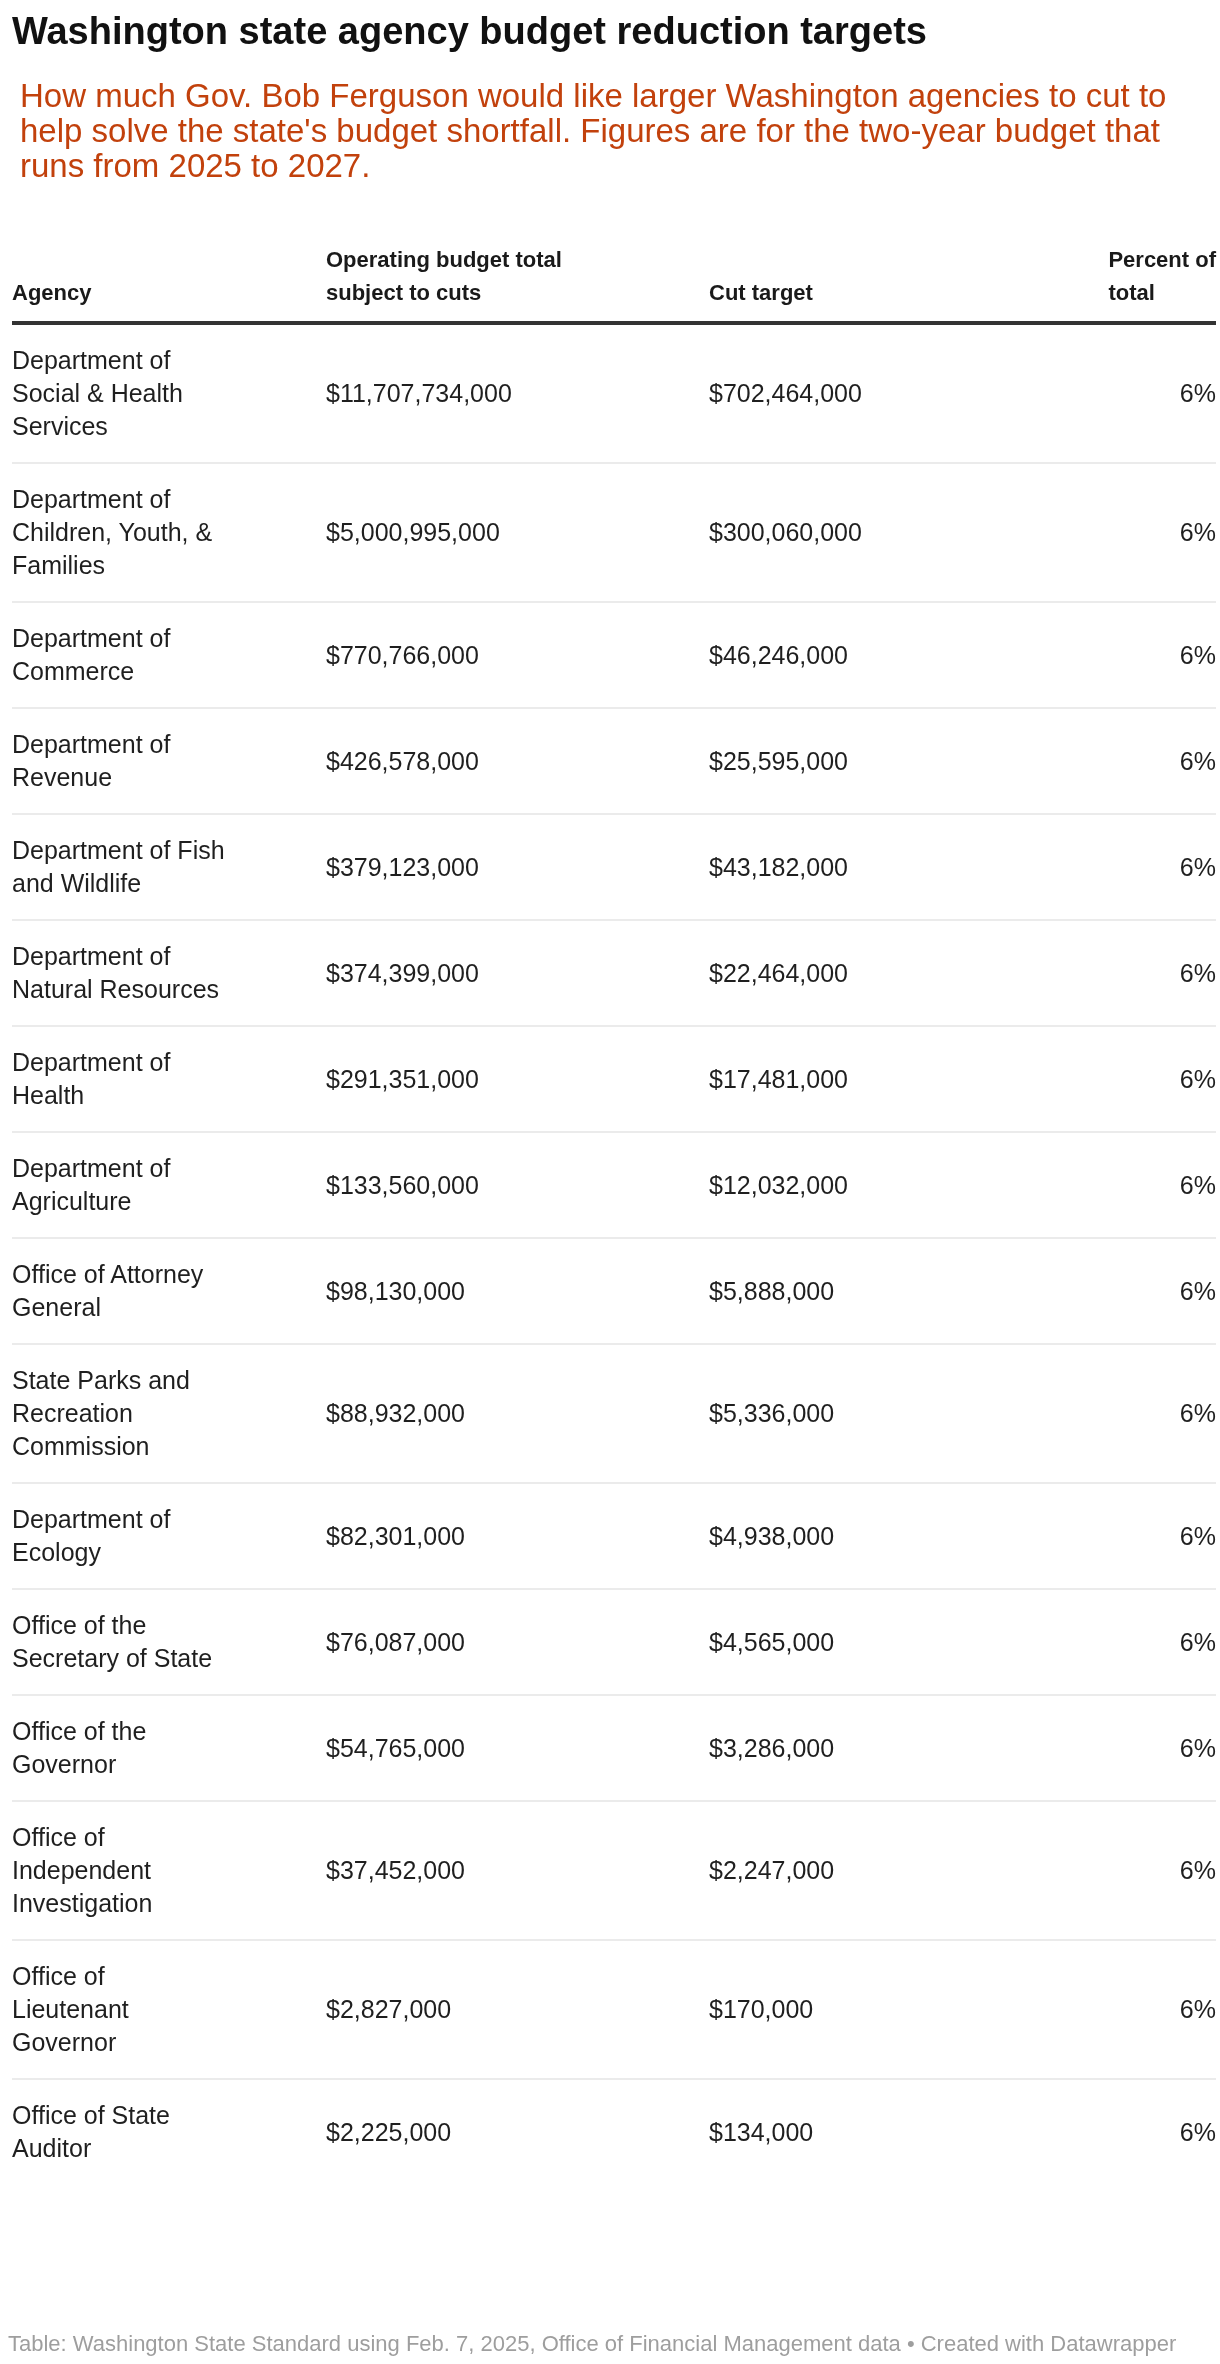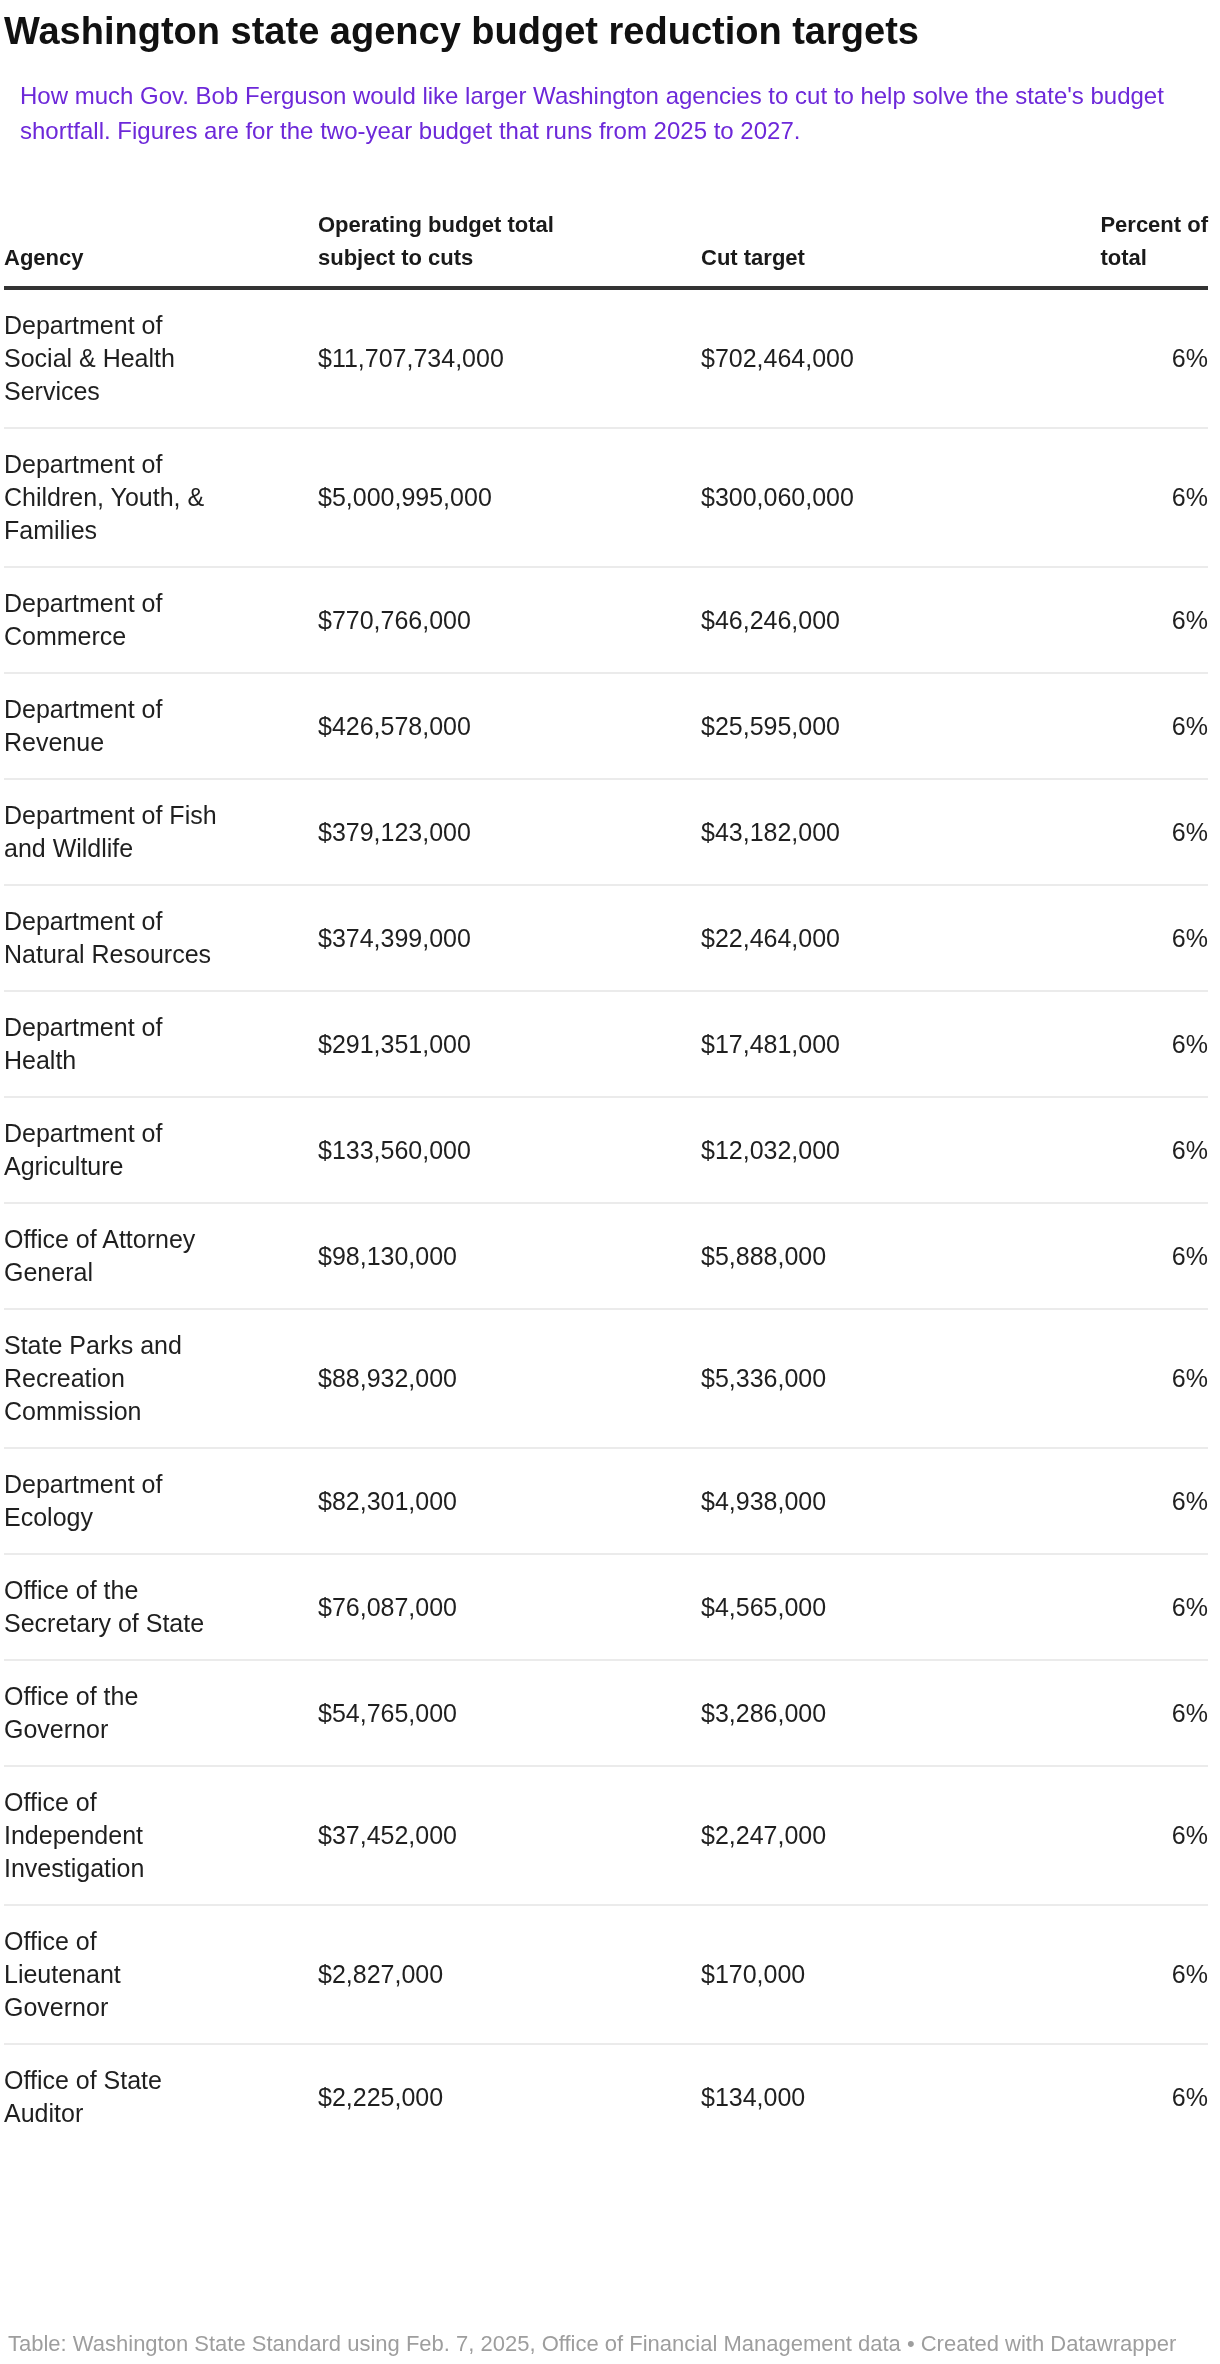--- a/index.html
+++ b/index.html
@@ -9,35 +9,35 @@
   }
   body {
     width: 1220px;
     height: 2364px;
     position: relative;
     font-family: "Liberation Sans", sans-serif;
     color: #1f1f1f;
     overflow: hidden;
   }
   .page {
-    padding: 0 4px;
+    padding: 0 12px;
   }
   .title {
     font-size: 38px;
     line-height: 46px;
     font-weight: 700;
     color: #111111;
     margin: 8px 0 0 0;
   }
   .subtitle {
-    font-size: 24px;
+    font-size: 33px;
     line-height: 35px;
     font-weight: 400;
-    color: #6d28d9;
-    margin: 24px 0 0 16px;
+    color: #c2410c;
+    margin: 24px 0 0 8px;
     max-width: 1150px;
   }
   table.data-table {
     border-collapse: collapse;
     table-layout: fixed;
     width: 1204px;
     margin-top: 60px;
   }
   table.data-table thead th {
     vertical-align: bottom;

